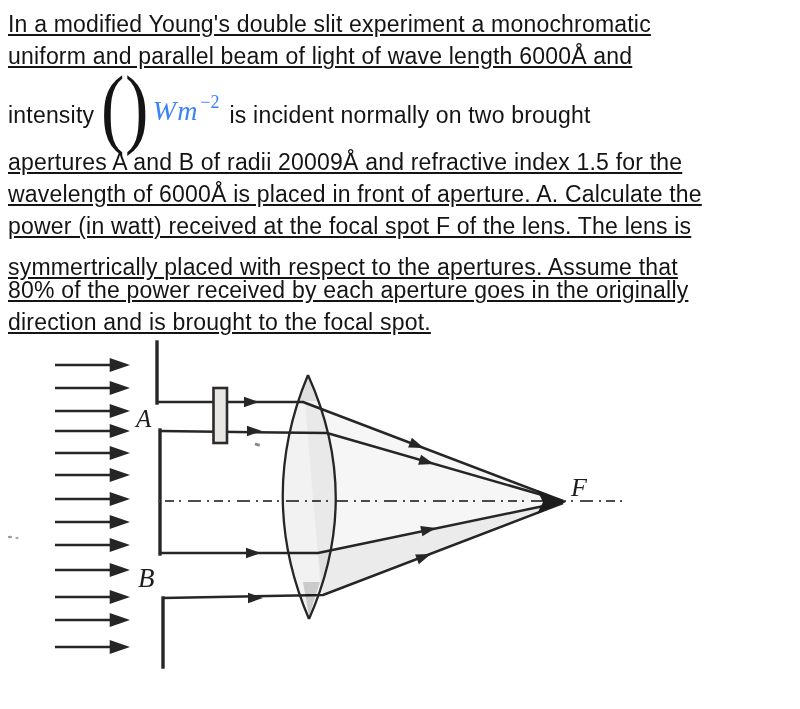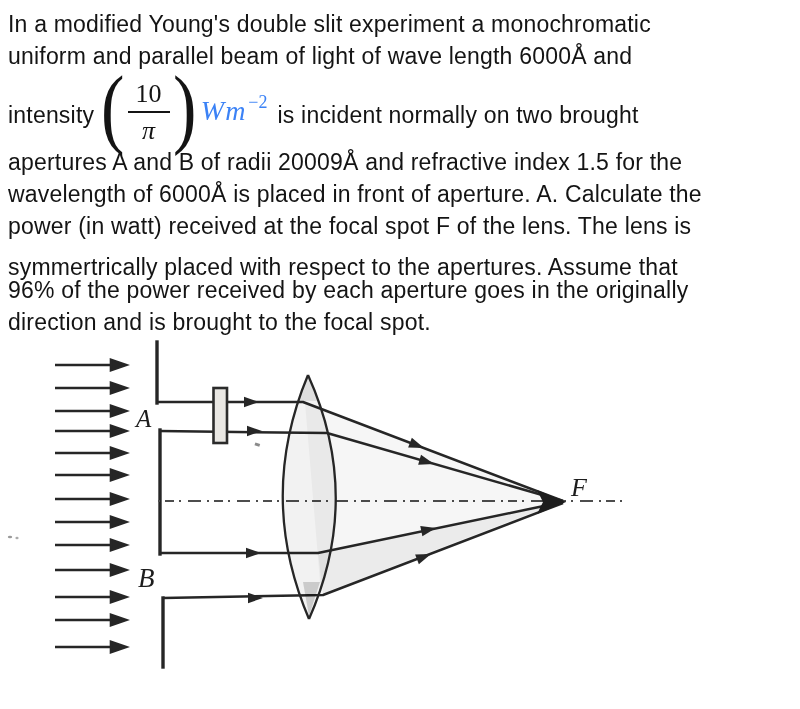--- a/index.html
+++ b/index.html
@@ -3,21 +3,21 @@
 <meta charset="utf-8">
 <style>
   html,body{margin:0;padding:0;}
   body{
     width:800px;height:709px;background:#ffffff;overflow:hidden;position:relative;
     font-family:"Liberation Sans",sans-serif;
   }
   .line{
     position:absolute;left:8px;
     font:23px/30px "Liberation Sans",sans-serif;
-    color:#141414;letter-spacing:0.2px;white-space:pre;
+    color:#141414;letter-spacing:0.2px;white-space:pre;text-decoration:underline;
   }
   .math-row{
     position:absolute;left:8px;top:64px;height:94px;
     display:flex;align-items:center;color:#141414;
   }
   .t{font:23px/30px "Liberation Sans",sans-serif;color:#141414;letter-spacing:0.2px;}
   .nudge{position:relative;top:4px;}
   .paren{
     font-family:"Liberation Serif",serif;font-size:88px;line-height:0.85;
     color:#141414;transform:scaleX(0.8);position:relative;top:-3px;margin:0 -3px;
@@ -33,35 +33,30 @@
 </style>
 </head>
 <body>
 
 <div class="line" style="top:9px">In a modified Young's double slit experiment a monochromatic</div>
 <div class="line" style="top:41px">uniform and parallel beam of light of wave length 6000Å and</div>
 
 <div class="math-row">
   <span class="t nudge">intensity</span>
   <span class="paren" style="margin-left:4px">(</span>
-  <span class="frac">
-    <span class="num">10</span>
-    <span class="fbar"></span>
-    <span class="den">π</span>
-  </span>
   <span class="paren">)</span>
   <span class="unit"><span>Wm</span><span class="unit-exp">−2</span></span>
   <span class="t nudge suffix">is incident normally on two brought</span>
 </div>
 
 <div class="line" style="top:147px">apertures A and B of radii 20009Å and refractive index 1.5 for the</div>
 <div class="line" style="top:179px">wavelength of 6000Å is placed in front of aperture. A. Calculate the</div>
 <div class="line" style="top:211px">power (in watt) received at the focal spot F of the lens. The lens is</div>
 <div class="line" style="top:252px">symmertrically placed with respect to the apertures. Assume that</div>
-<div class="line" style="top:275px">96% of the power received by each aperture goes in the originally</div>
+<div class="line" style="top:275px">80% of the power received by each aperture goes in the originally</div>
 <div class="line" style="top:307px">direction and is brought to the focal spot.</div>
 
 <svg class="diagram" width="800" height="370" viewBox="0 0 800 370">
   <defs>
     <path id="ah" d="M0,0 L-15,-5.2 L-15,5.2 Z" fill="#262626"></path>
   </defs>
 
   <g stroke="#262626" stroke-width="2.6">
     <g>
         <line x1="55" y1="26" x2="113" y2="26"></line>

